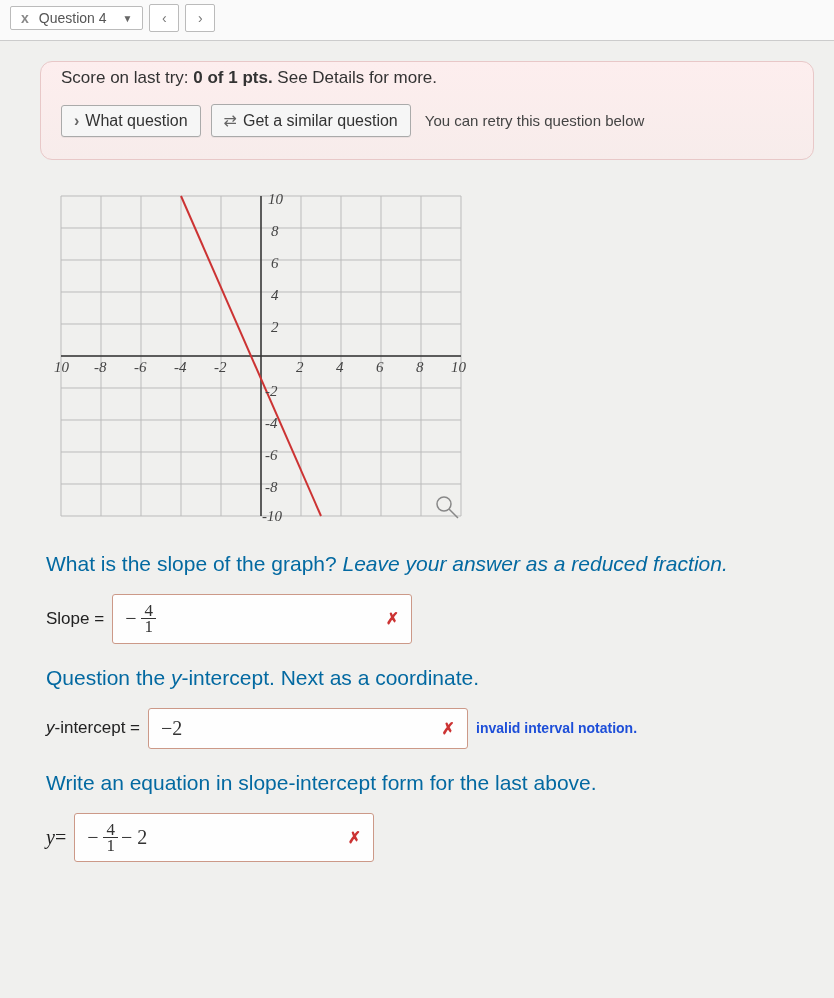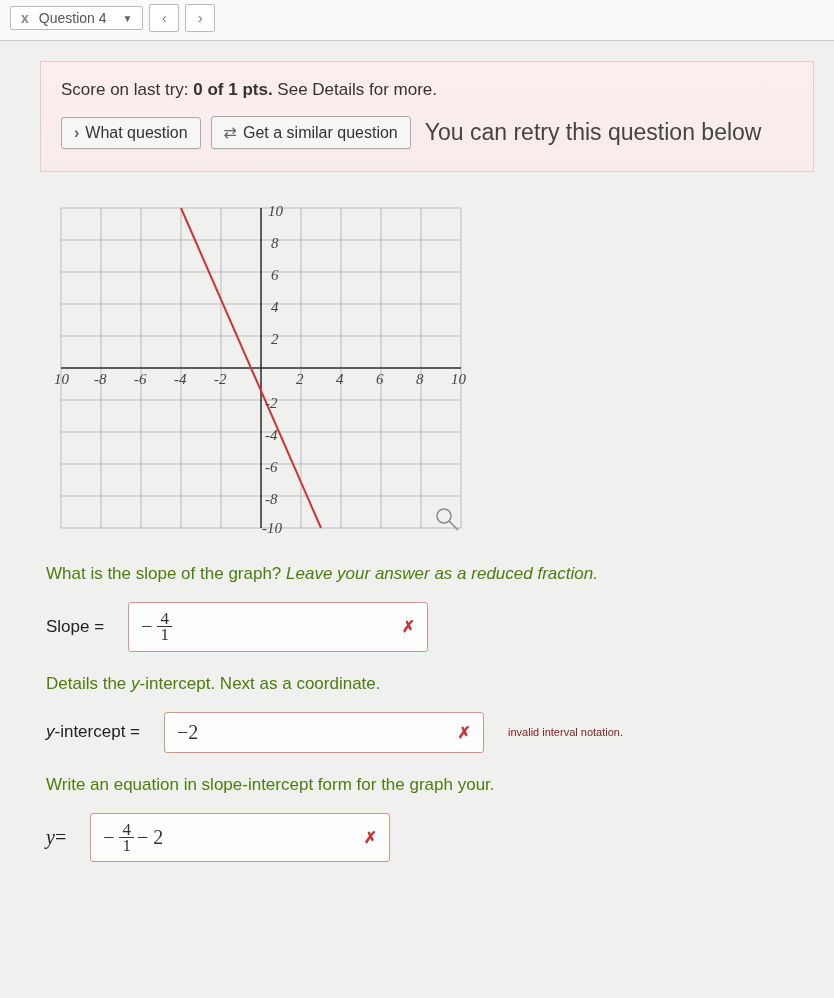--- a/index.html
+++ b/index.html
@@ -33,50 +33,50 @@
   .navbtn {
     border:1px solid #bbb; background:#fff; border-radius:2px;
     width:30px; height:28px; display:inline-flex; align-items:center; justify-content:center;
     color:#777; font-size:14px;
   }
   .content-wrap { padding: 0 20px 30px 40px; }
   .score-box {
     margin-top: 20px;
     background: linear-gradient(#fdeeee, #f7eceb);
     border: 1px solid #e8c8c8;
-    border-radius: 0;
-    padding: 18px 20px 22px 20px;
+    border-radius: 12px;
+    padding: 6px 20px 22px 20px;
   }
   .score-line { font-size: 17px; color:#333; margin-bottom: 16px; }
   .btn-row { display:flex; align-items:center; gap:10px; flex-wrap:wrap;}
   .btn {
     display:inline-flex; align-items:center; gap:6px;
     border:1px solid #aaa; background:#f6f6f6;
     border-radius:3px; padding:6px 12px; font-size:16px; color:#333;
     box-shadow: 0 1px 0 rgba(0,0,0,0.05);
   }
-  .retry-text { color:#444; font-size:23px; margin-left:4px;}
+  .retry-text { color:#444; font-size:15px; margin-left:4px;}
   .question-body { padding: 26px 6px 0 6px; }
   .graph {
     width: 430px; height: 340px; margin-bottom: 8px; margin-left:0;
   }
-  .qtext { font-size: 17px; color:#4d7c0f; margin: 14px 0 18px 0; }
+  .qtext { font-size: 21px; color:#0369a1; margin: 14px 0 18px 0; }
   .qtext em { font-style: italic; }
-  .answer-line { display:flex; align-items:center; gap:24px; margin-bottom:22px; }
+  .answer-line { display:flex; align-items:center; gap:8px; margin-bottom:22px; }
   .lbl { font-size:17px; color:#222; }
   .ans-box {
     border:1px solid #c98; border-radius:3px;
     min-width: 300px; padding: 8px 12px;
     display:flex; align-items:center; justify-content:space-between;
     font-family: 'Times New Roman', serif; font-size:20px;
     background:#fefefe;
   }
   .ans-box.wider { min-width: 320px; }
   .wrong-x { color:#cc3333; font-weight:bold; font-size:16px; margin-left:auto; padding-left:10px;}
-  .err-msg { color:#7f1d1d; font-size:11px; }
+  .err-msg { color:#1d4ed8; font-size:14px;font-weight:bold; }
   .frac { display:inline-flex; flex-direction:column; align-items:center; line-height:0.9; font-size:17px; vertical-align:middle; margin: 0 3px;}
   .frac .num { border-bottom:1px solid #333; padding:0 3px;}
   .frac .den { padding:0 3px;}
   .math { font-family:'Times New Roman', serif; font-size:20px; display:flex; align-items:center;}
   .minus { margin-right:2px;}
   .yvar { font-style:italic;}
   .magnifier { fill:none; stroke:#888; stroke-width:1.5;}
 </style>
 </head>
 <body>
@@ -193,33 +193,33 @@
             <span class="num">4</span>
             <span class="den">1</span>
           </span>
         </span>
         <span class="wrong-x">✗</span>
       </div>
     </div>
 
     
     <p class="qtext">
-      <span>Details the </span><span class="yvar">y</span><span>-intercept. Next as a coordinate.</span>
+      <span>Question the </span><span class="yvar">y</span><span>-intercept. Next as a coordinate.</span>
     </p>
     <div class="answer-line">
       <span class="lbl"><span class="yvar">y</span><span>-intercept =</span></span>
       <div class="ans-box wider">
         <span class="math">−2</span>
         <span class="wrong-x">✗</span>
       </div>
       <span class="err-msg">invalid interval notation.</span>
     </div>
 
     
-    <p class="qtext">Write an equation in slope-intercept form for the graph your.</p>
+    <p class="qtext">Write an equation in slope-intercept form for the last above.</p>
     <div class="answer-line">
       <span class="lbl math">
         <span class="yvar">y</span>
           <span> =</span>
       </span>
       <div class="ans-box">
         <span class="math">
           <span class="minus">−</span>
           <span class="frac">
             <span class="num">4</span>

